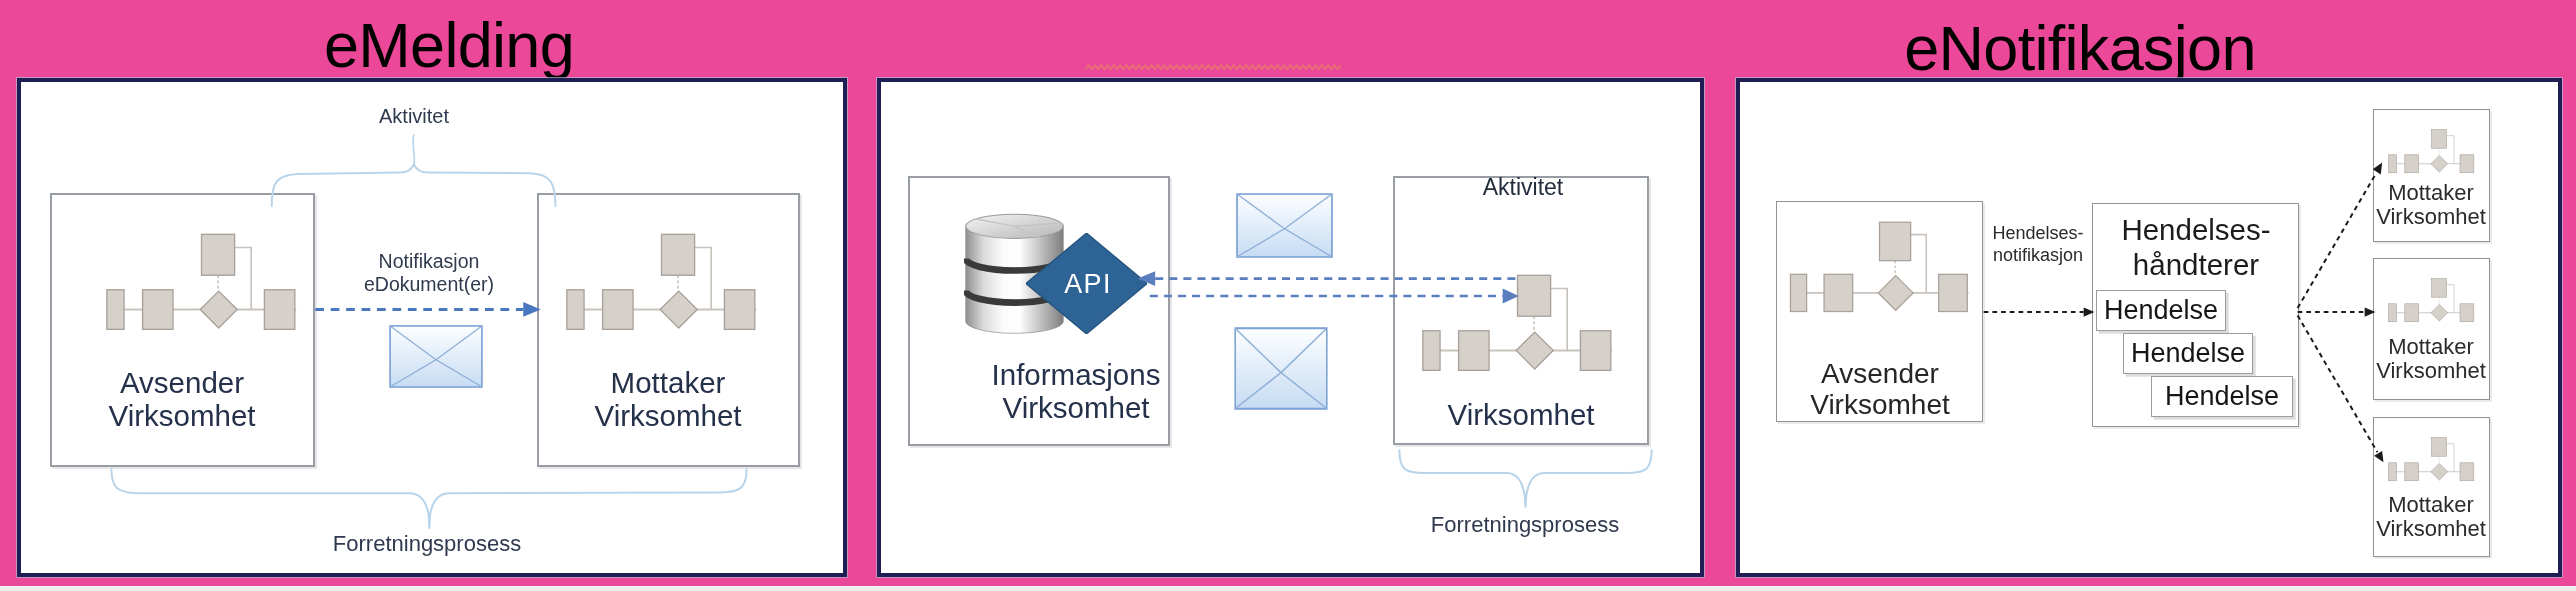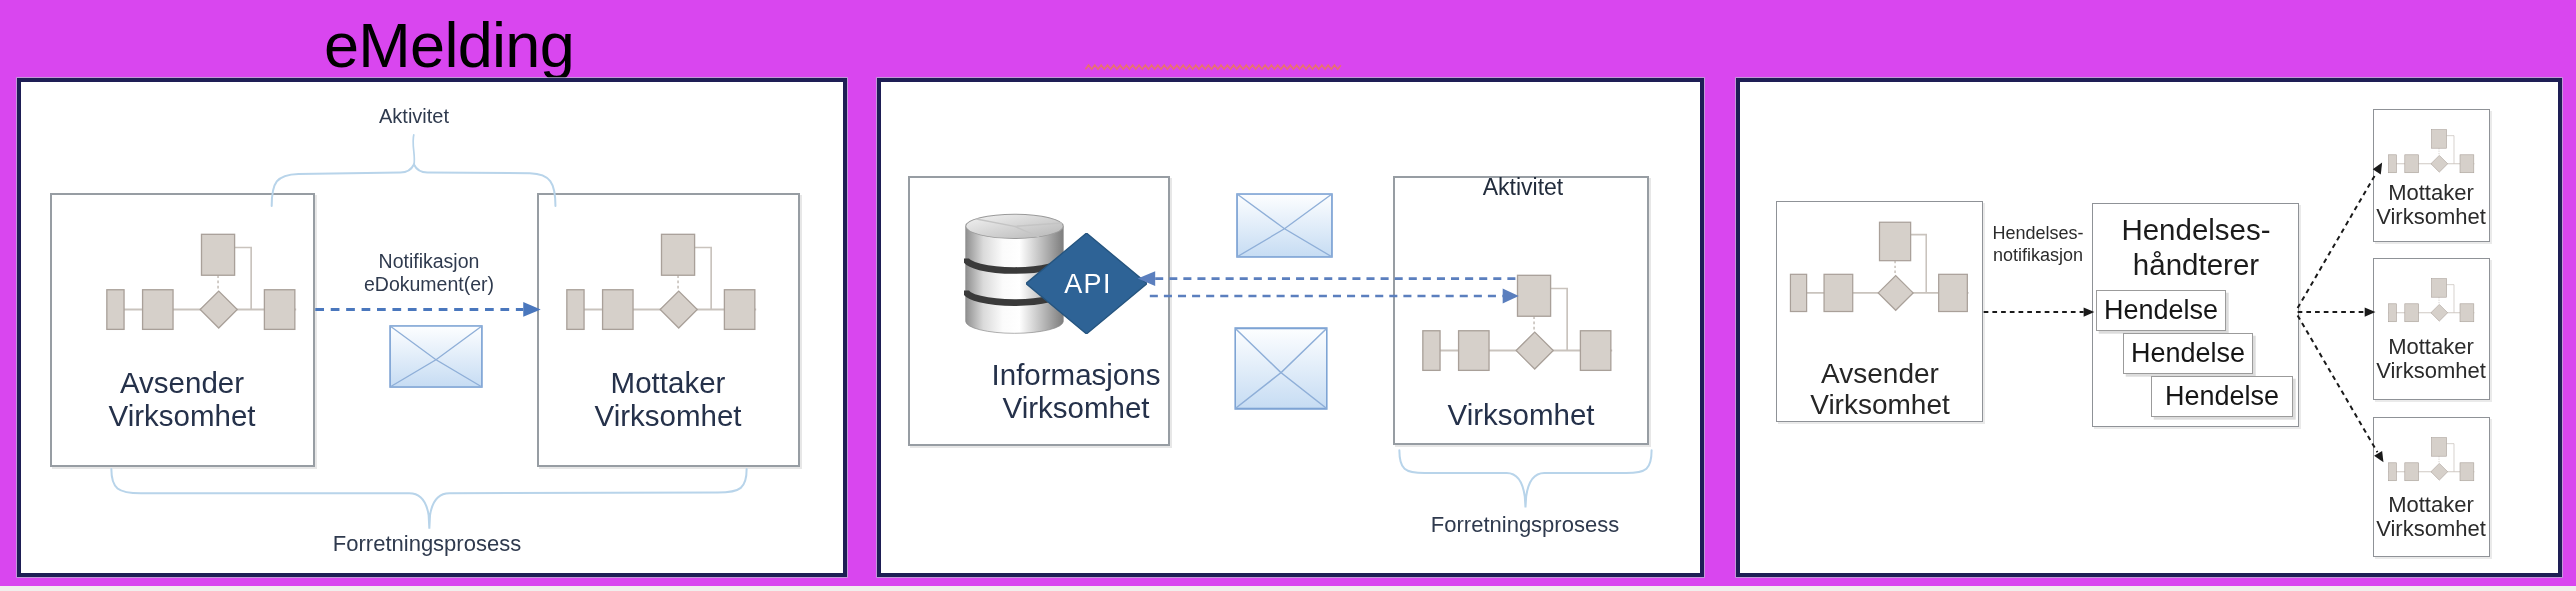--- a/index.html
+++ b/index.html
@@ -1,16 +1,16 @@
 <!DOCTYPE html>
 <html style="font-size:10.7px"><head>
 <meta charset="utf-8">
 <style>
   html,body{margin:0;padding:0;background:#fff;}
-  #stage{position:relative;width:2576px;height:592px;background:#d946ef;overflow:hidden;
+  #stage{position:relative;width:2576px;height:592px;background:#ec4899;overflow:hidden;
          font-family:"Liberation Sans","DejaVu Sans",sans-serif;}
   .title{position:absolute;transform:translateX(-50%);font-size:63px;color:#000;white-space:nowrap;letter-spacing:-0.7px;}
   .panel{position:absolute;top:78px;height:491px;border:4.7px solid #1e1e55;background:#fff;box-shadow:0 0 0 0.7px #b9b9cf;}
   .dbox{position:absolute;background:#fff;border:2px solid #979da3;box-shadow:2px 2px 0 rgba(160,160,160,.25);}
   .dbox3{position:absolute;background:#fff;border:1.3px solid #8f9297;box-shadow:2px 2px 0 rgba(170,170,170,.25);}
   .box-label{position:absolute;transform:translateX(-50%);text-align:center;color:#25314a;font-size:29.5px;line-height:1.12;white-space:nowrap;}
   .small-label{position:absolute;transform:translateX(-50%);text-align:center;color:#2f3a4e;font-size:19.5px;line-height:1.18;white-space:nowrap;}
   .micro-label{position:absolute;transform:translateX(-50%);text-align:center;color:#2b2b2b;font-size:18px;line-height:1.2;white-space:nowrap;}
   .p3-label{position:absolute;transform:translateX(-50%);text-align:center;color:#262626;font-size:28px;line-height:1.1;white-space:nowrap;}
   .mk-label{position:absolute;transform:translateX(-50%);text-align:center;color:#2b2b2b;font-size:22px;line-height:1.1;white-space:nowrap;}
@@ -57,20 +57,21 @@
         <rect x="145" y="2" width="50" height="62" fill="#d6d0ca" stroke="#a9a099" stroke-width="2"></rect>
       </symbol>
       <symbol id="envelope" viewBox="0 0 140 100" preserveAspectRatio="none">
         <rect x="1.5" y="1.5" width="137" height="97" fill="url(#envGrad)" stroke="#7da3d4" stroke-width="2.5"></rect>
         <path d="M2,2 L70,55 L138,2 M2,98 L70,55 L138,98" fill="none" stroke="#8fafd8" stroke-width="2"></path>
       </symbol>
     </defs>
   </svg>
 
   <div class="title" style="left:449px;top:9.4px">eMelding</div>
+  <div class="title" style="left:2080px;top:12px">eNotifikasjon</div>
 
   <div class="panel" style="left:17px;width:822px"></div>
   <div class="panel" style="left:877px;width:819px"></div>
   <div class="panel" style="left:1736px;width:818px"></div>
 
   <div class="small-label" style="left:414px;top:105px;font-size:20px">Aktivitet</div>
 
   <div class="dbox" style="left:50px;top:193px;width:261px;height:270px"></div>
   <div class="icon" style="left:105px;top:233px">
     <svg width="193" height="99" viewBox="0 0 287 148">

